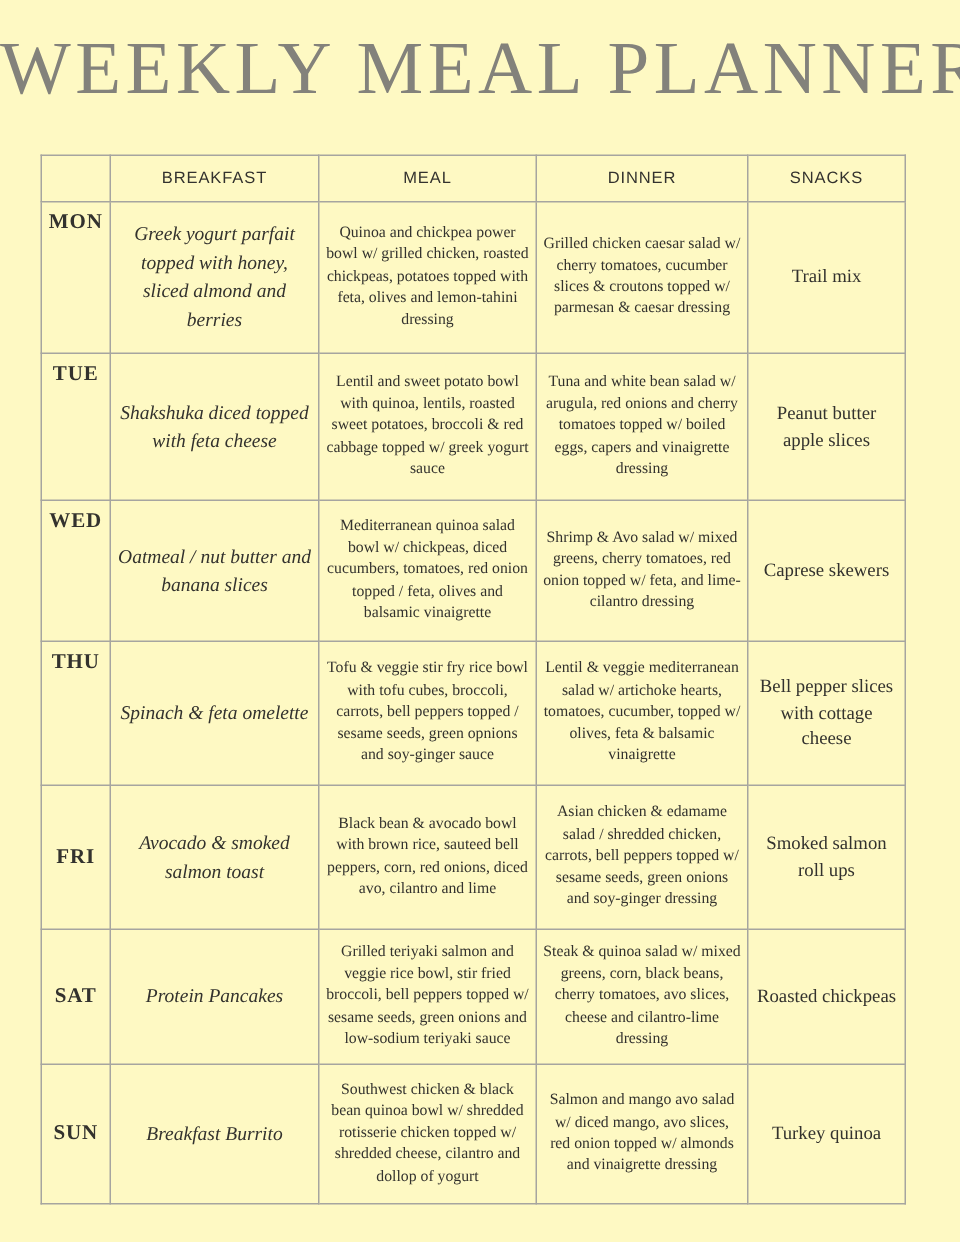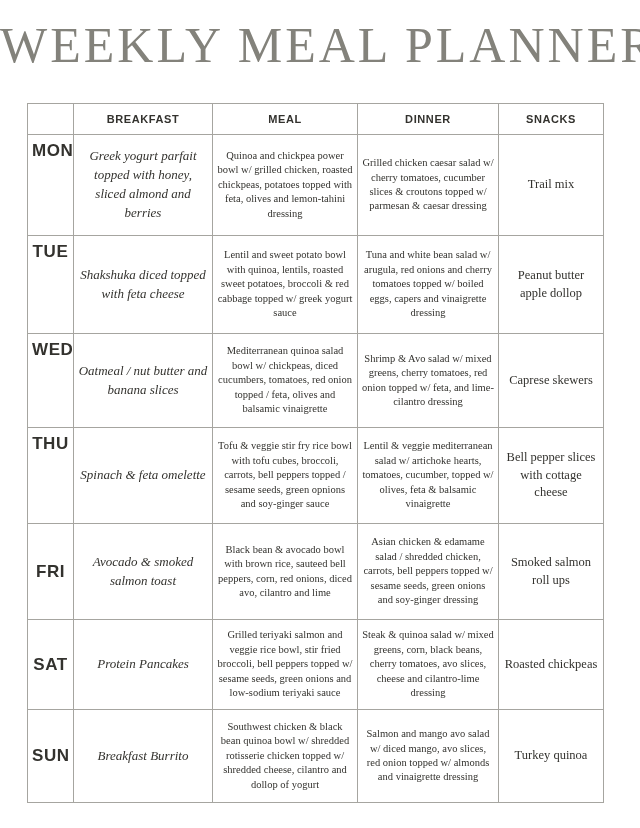--- a/index.html
+++ b/index.html
@@ -1,21 +1,21 @@
 <!DOCTYPE html>
 <html><head>
 <meta charset="utf-8">
 <style>
   html, body { margin: 0; padding: 0; }
   body { background: #ecebe9; }
   .page {
     position: relative;
     width: 640px;
     height: 828px;
-    background: #ffffff;
+    background: #fef9c3;
     overflow: hidden;
     font-family: "Liberation Serif", serif;
   }
   .title {
     margin: 0;
     padding-top: 16px;
     text-align: center;
     font-family: "Liberation Serif", serif;
     font-weight: 400;
     font-size: 50px;
@@ -41,28 +41,28 @@
   th.corner { border: none; background: transparent; }
   .col-day { width: 46px; }
   .col-breakfast { width: 139px; }
   .col-lunch { width: 145px; }
   .col-dinner { width: 141px; }
   .col-snacks { width: 105px; }
   th.meal-header {
     height: 26px;
     font-family: "Liberation Sans", sans-serif;
     font-size: 11px;
-    font-weight: 700;
+    font-weight: 400;
     letter-spacing: 0.6px;
     color: #5d5c56;
     text-align: center;
   }
   td.day {
-    font-family: Liberation Sans, sans-serif;
-    font-size: 17px;
+    font-family: Liberation Serif, serif;
+    font-size: 14px;
     font-weight: 700;
     letter-spacing: 0.6px;
     color: #68675f;
   }
   td.day.top { vertical-align: top; padding-top: 6px; }
   td.breakfast { font-size: 13px; line-height: 1.45; font-style: italic; }
   td.lunch, td.dinner { font-size: 10.5px; line-height: 1.38; padding: 3px 5px; }
   td.snacks { font-size: 12.5px; line-height: 1.4; }
   tr.r0 td { height: 92px; }
   tr.r1 td { height: 89px; }
@@ -101,21 +101,21 @@
       <td class="lunch">Quinoa and chickpea power bowl w/ grilled chicken, roasted chickpeas, potatoes topped with feta, olives and lemon-tahini dressing</td>
       <td class="dinner">Grilled chicken caesar salad w/ cherry tomatoes, cucumber slices &amp; croutons topped w/ parmesan &amp; caesar dressing</td>
       <td class="snacks">Trail mix</td>
     </tr>
 
     <tr class="r1">
       <td class="day top">TUE</td>
       <td class="breakfast">Shakshuka diced topped with feta cheese</td>
       <td class="lunch">Lentil and sweet potato bowl with quinoa, lentils, roasted sweet potatoes, broccoli &amp; red cabbage topped w/ greek yogurt sauce</td>
       <td class="dinner">Tuna and white bean salad w/ arugula, red onions and cherry tomatoes topped w/ boiled eggs, capers and vinaigrette dressing</td>
-      <td class="snacks">Peanut butter apple dollop</td>
+      <td class="snacks">Peanut butter apple slices</td>
     </tr>
 
     <tr class="r2">
       <td class="day top">WED</td>
       <td class="breakfast">Oatmeal / nut butter and banana slices</td>
       <td class="lunch">Mediterranean quinoa salad bowl w/ chickpeas, diced cucumbers, tomatoes, red onion topped / feta, olives and balsamic vinaigrette</td>
       <td class="dinner">Shrimp &amp; Avo salad w/ mixed greens, cherry tomatoes, red onion topped w/ feta, and lime-cilantro dressing</td>
       <td class="snacks">Caprese skewers</td>
     </tr>
 

